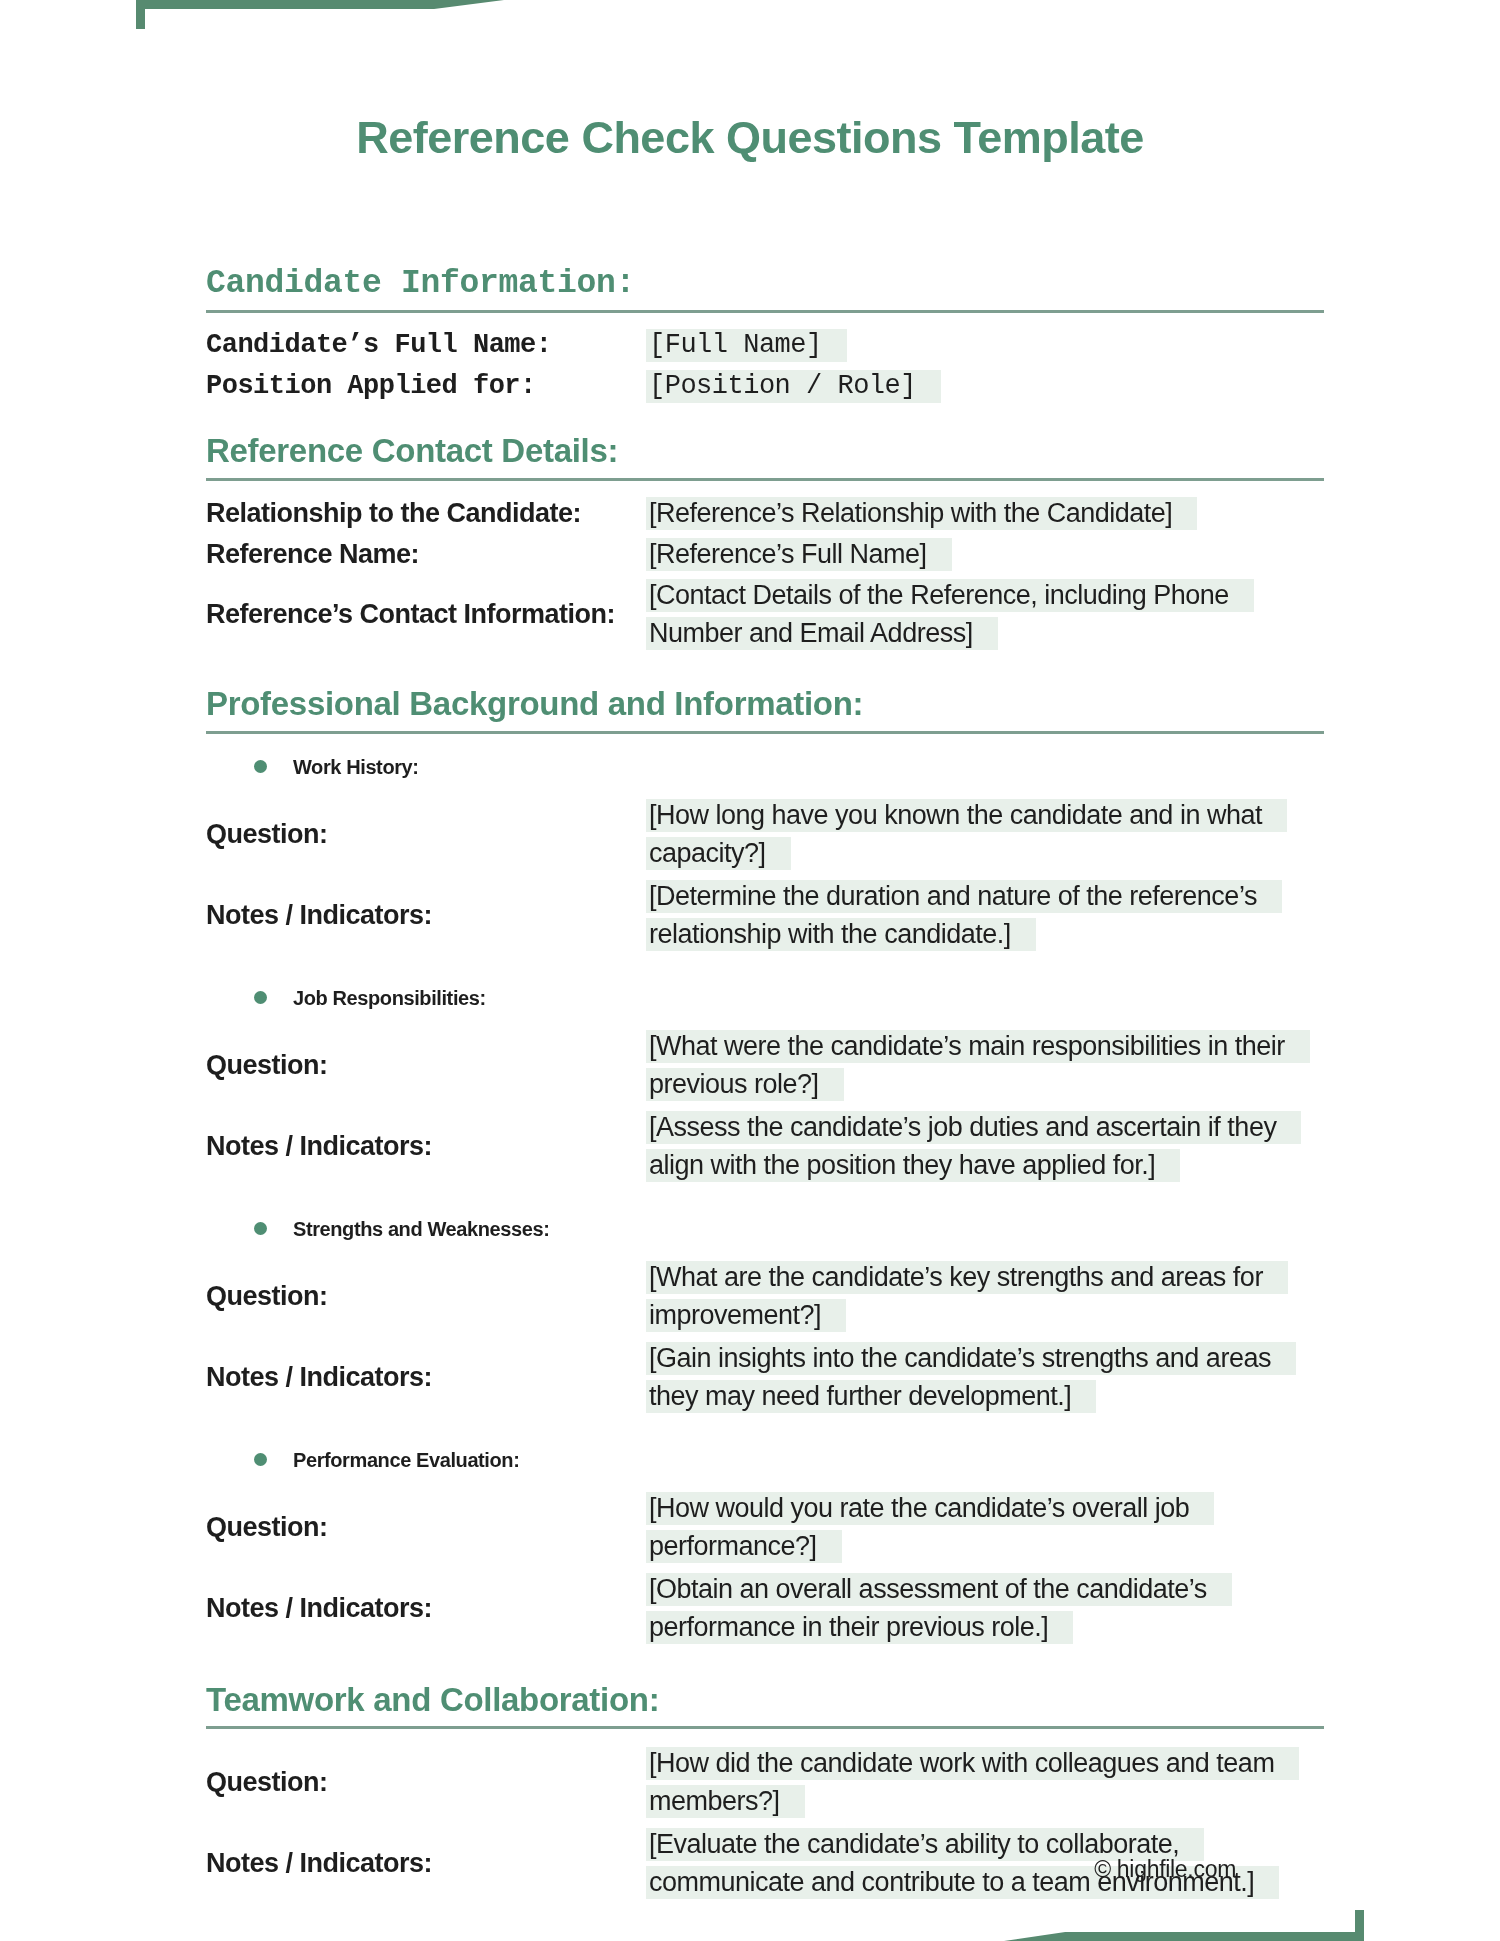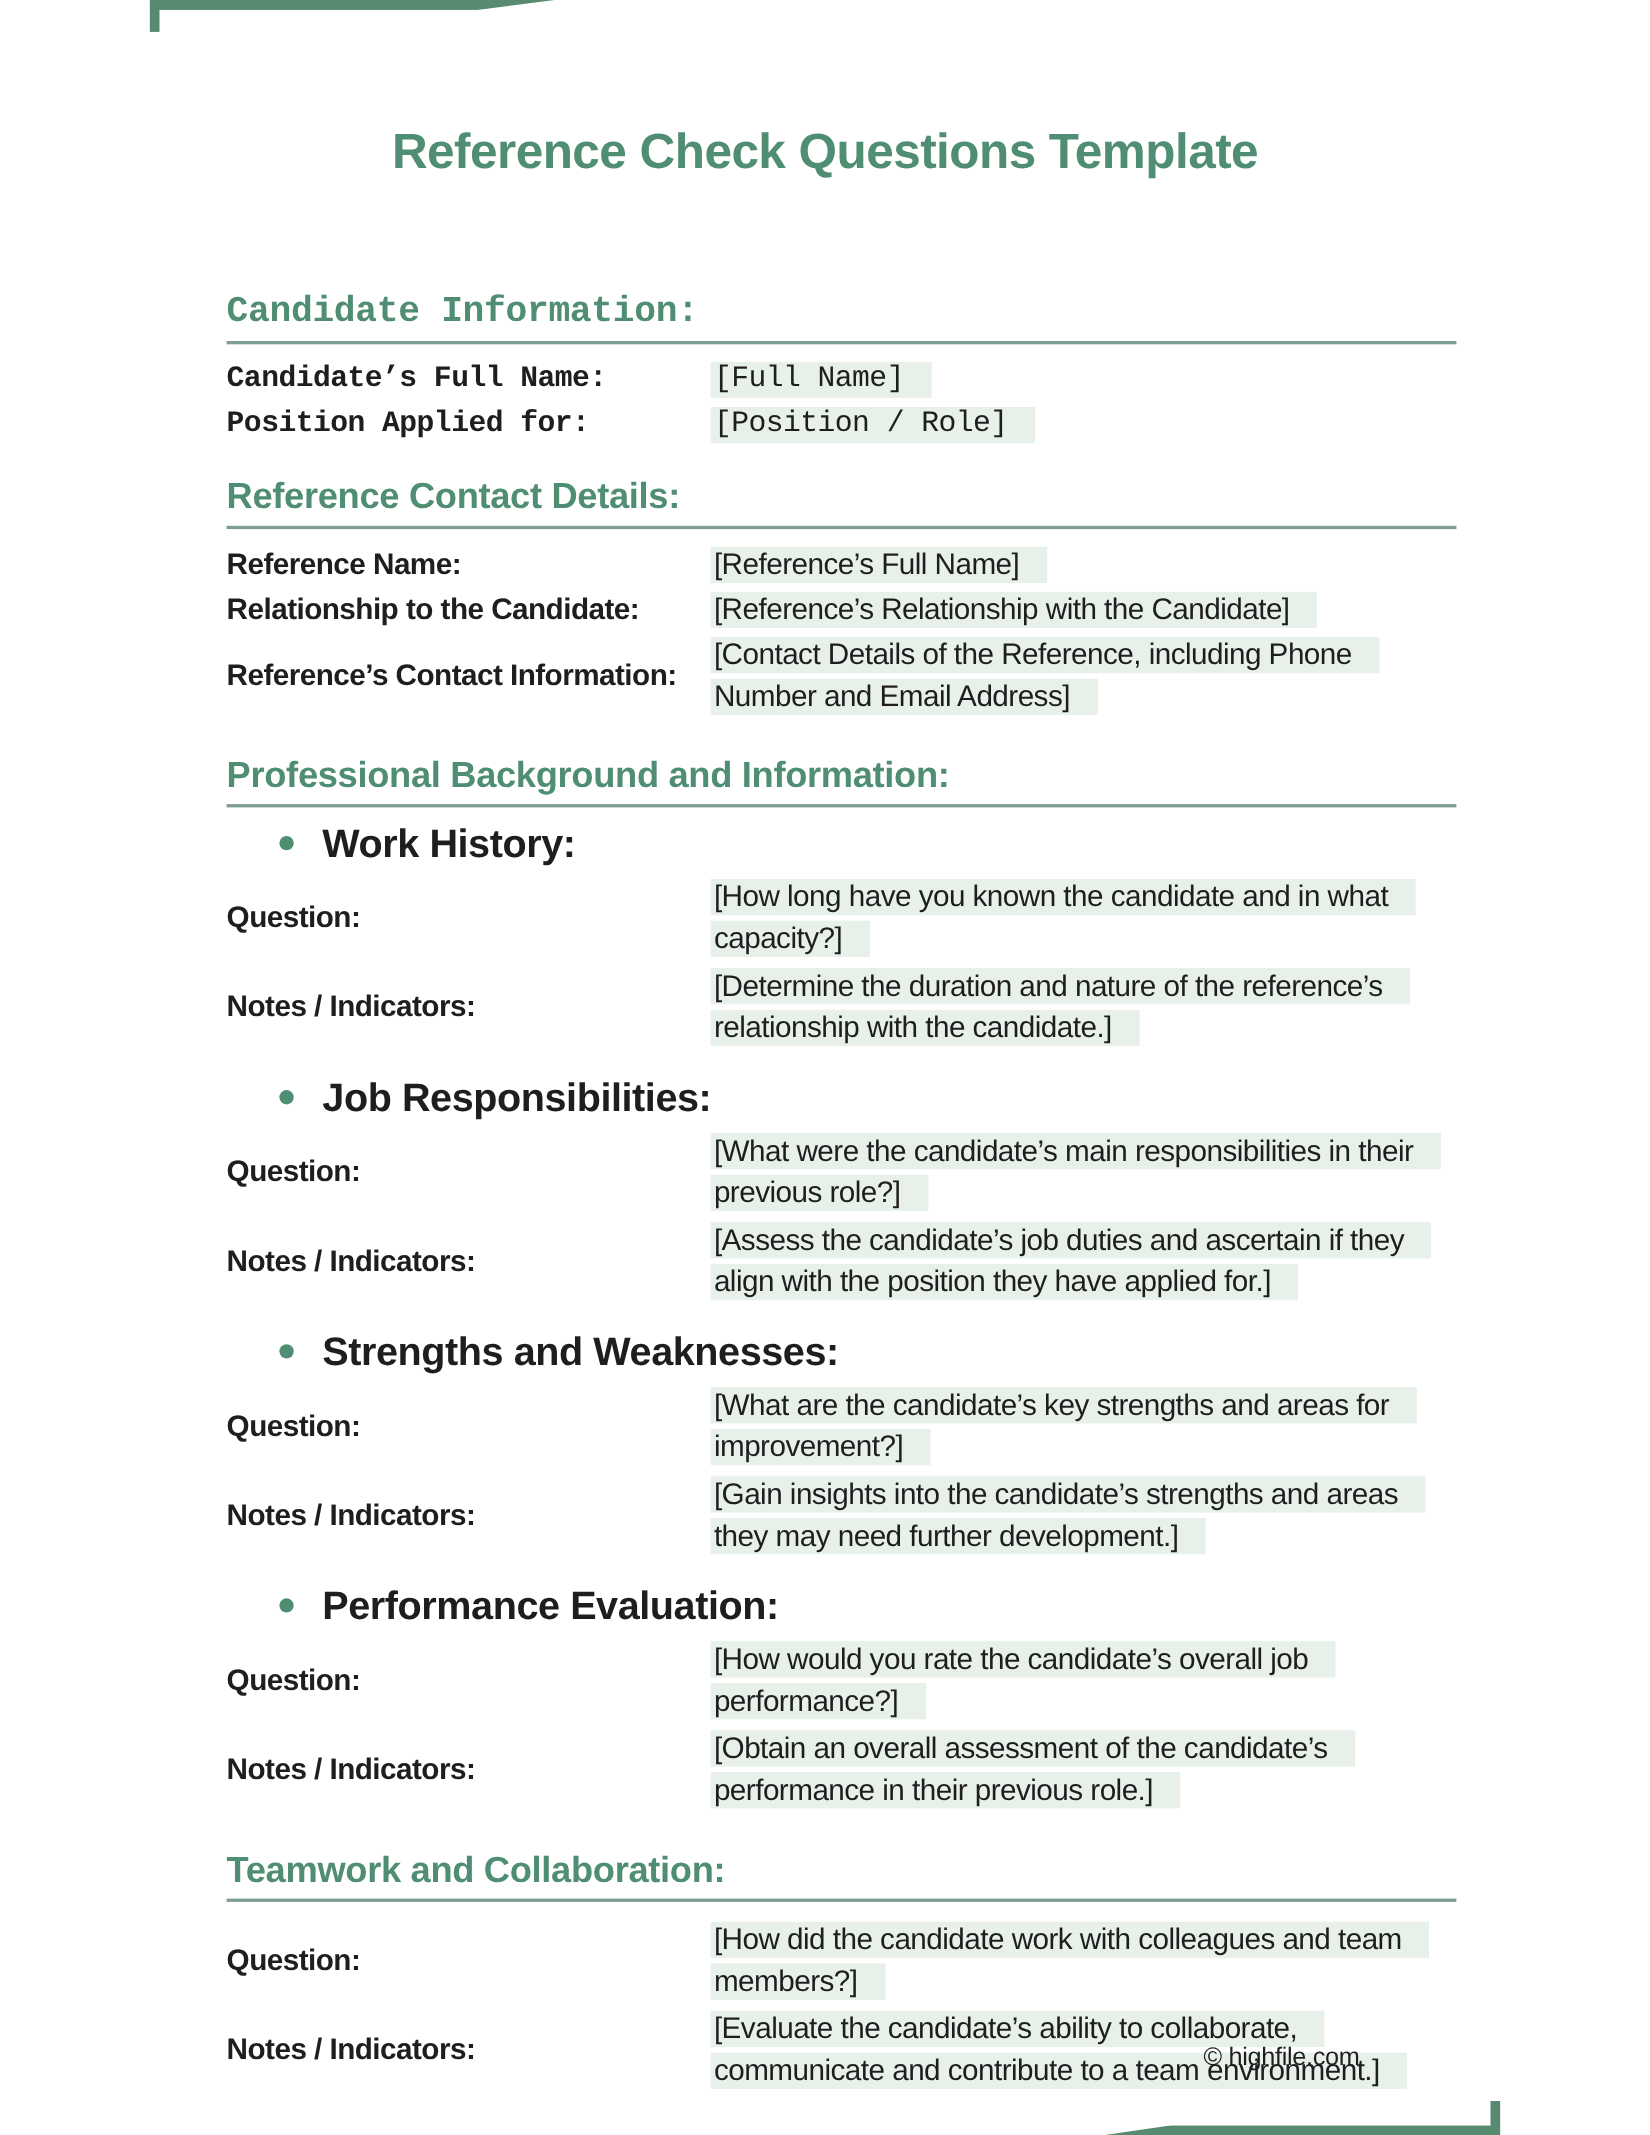--- a/index.html
+++ b/index.html
@@ -74,21 +74,21 @@
   }
 
   
   .topic-header { display:flex; align-items:center; margin:26px 0 10px 48px; }
   .topic-header.first { margin-top:14px; }
   .bullet-dot {
     width:13px; height:13px; border-radius:50%;
     background:var(--accent,#4f8e73);
     margin-right:26px; flex:0 0 auto;
   }
-  .topic-title { font-weight:700; font-size:36px; letter-spacing:-0.4px; line-height:38px; }
+  .topic-title { font-weight:700; font-size:20px; letter-spacing:-0.4px; line-height:38px; }
 
   
   .footer {
     position:absolute;
     top:1856px; right:128px;
     font-size:23px; letter-spacing:-0.3px;
   }
 </style>
 </head>
 <body>
@@ -115,26 +115,26 @@
           <div class="value"><span class="hl">[Position / Role]</span></div>
         </div>
       </div>
     </section>
 
     <section class="sec-reference">
       <h2 class="section-heading">Reference Contact Details:</h2>
       <div class="rule"></div>
       <div class="rows">
         <div class="info-row">
+          <div class="label">Relationship to the Candidate:</div>
+          <div class="value"><span class="hl">[Reference’s Relationship with the Candidate]</span></div>
+        </div>
+        <div class="info-row">
           <div class="label">Reference Name:</div>
           <div class="value"><span class="hl">[Reference’s Full Name]</span></div>
-        </div>
-        <div class="info-row">
-          <div class="label">Relationship to the Candidate:</div>
-          <div class="value"><span class="hl">[Reference’s Relationship with the Candidate]</span></div>
         </div>
         <div class="info-row">
           <div class="label">Reference’s Contact Information:</div>
           <div class="value"><span class="hl">[Contact Details of the Reference, including Phone Number and Email Address]</span></div>
         </div>
       </div>
     </section>
 
     <section class="sec-professional">
       <h2 class="section-heading">Professional Background and Information:</h2>

